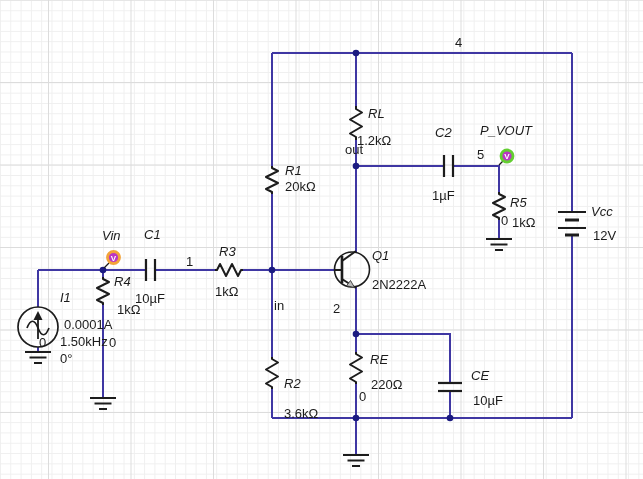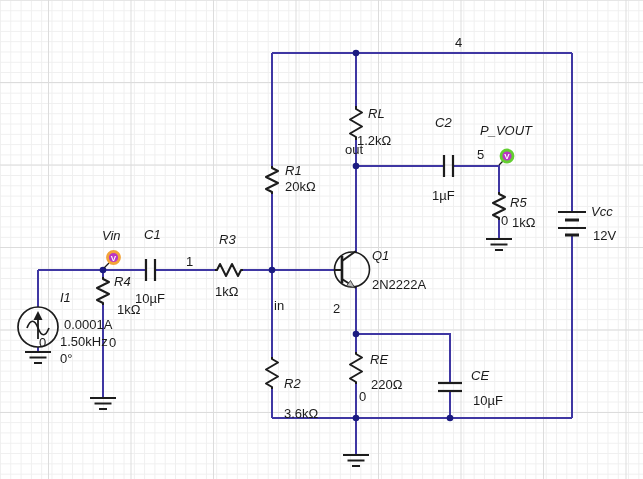--- a/index.html
+++ b/index.html
@@ -150,21 +150,21 @@
     <g>
       <path d="M499,165 L503,161" stroke="#1c1c1c" stroke-width="1.3" fill="none"></path>
       <circle cx="507" cy="156" r="6" fill="#bb35c4" stroke="#63ce31" stroke-width="2.8"></circle>
       <text class="probe-letter" x="507" y="159" text-anchor="middle">V</text>
     </g>
   </svg>
 
   <div class="lbl ref" style="left:102px;top:229px">Vin</div>
   <div class="lbl ref" style="left:144px;top:228px">C1</div>
   <div class="lbl" style="left:186px;top:255px">1</div>
-  <div class="lbl ref" style="left:219px;top:233px">R3</div>
+  <div class="lbl ref" style="left:219px;top:245px">R3</div>
   <div class="lbl" style="left:215px;top:285px">1kΩ</div>
   <div class="lbl ref" style="left:114px;top:275px">R4</div>
   <div class="lbl" style="left:135px;top:292px">10µF</div>
   <div class="lbl" style="left:117px;top:303px">1kΩ</div>
   <div class="lbl ref" style="left:60px;top:291px">I1</div>
   <div class="lbl" style="left:64px;top:318px">0.0001A</div>
   <div class="lbl" style="left:60px;top:335px">1.50kHz</div>
   <div class="lbl" style="left:39px;top:336px">0</div>
   <div class="lbl" style="left:109px;top:336px">0</div>
   <div class="lbl" style="left:60px;top:352px">0°</div>
@@ -177,21 +177,21 @@
   <div class="lbl" style="left:372px;top:278px">2N2222A</div>
   <div class="lbl" style="left:333px;top:302px">2</div>
   <div class="lbl ref" style="left:368px;top:107px">RL</div>
   <div class="lbl" style="left:357px;top:134px">1.2kΩ</div>
   <div class="lbl" style="left:345px;top:143px">out</div>
   <div class="lbl ref" style="left:370px;top:353px">RE</div>
   <div class="lbl" style="left:371px;top:378px">220Ω</div>
   <div class="lbl" style="left:359px;top:390px">0</div>
   <div class="lbl ref" style="left:471px;top:369px">CE</div>
   <div class="lbl" style="left:473px;top:394px">10µF</div>
-  <div class="lbl ref" style="left:435px;top:116px">C2</div>
+  <div class="lbl ref" style="left:435px;top:126px">C2</div>
   <div class="lbl" style="left:432px;top:189px">1µF</div>
   <div class="lbl" style="left:477px;top:148px">5</div>
   <div class="lbl ref" style="left:480px;top:124px">P_VOUT</div>
   <div class="lbl ref" style="left:510px;top:196px">R5</div>
   <div class="lbl" style="left:512px;top:216px">1kΩ</div>
   <div class="lbl" style="left:501px;top:214px">0</div>
   <div class="lbl" style="left:455px;top:36px">4</div>
   <div class="lbl ref" style="left:591px;top:205px">Vcc</div>
   <div class="lbl" style="left:593px;top:229px">12V</div>
 

